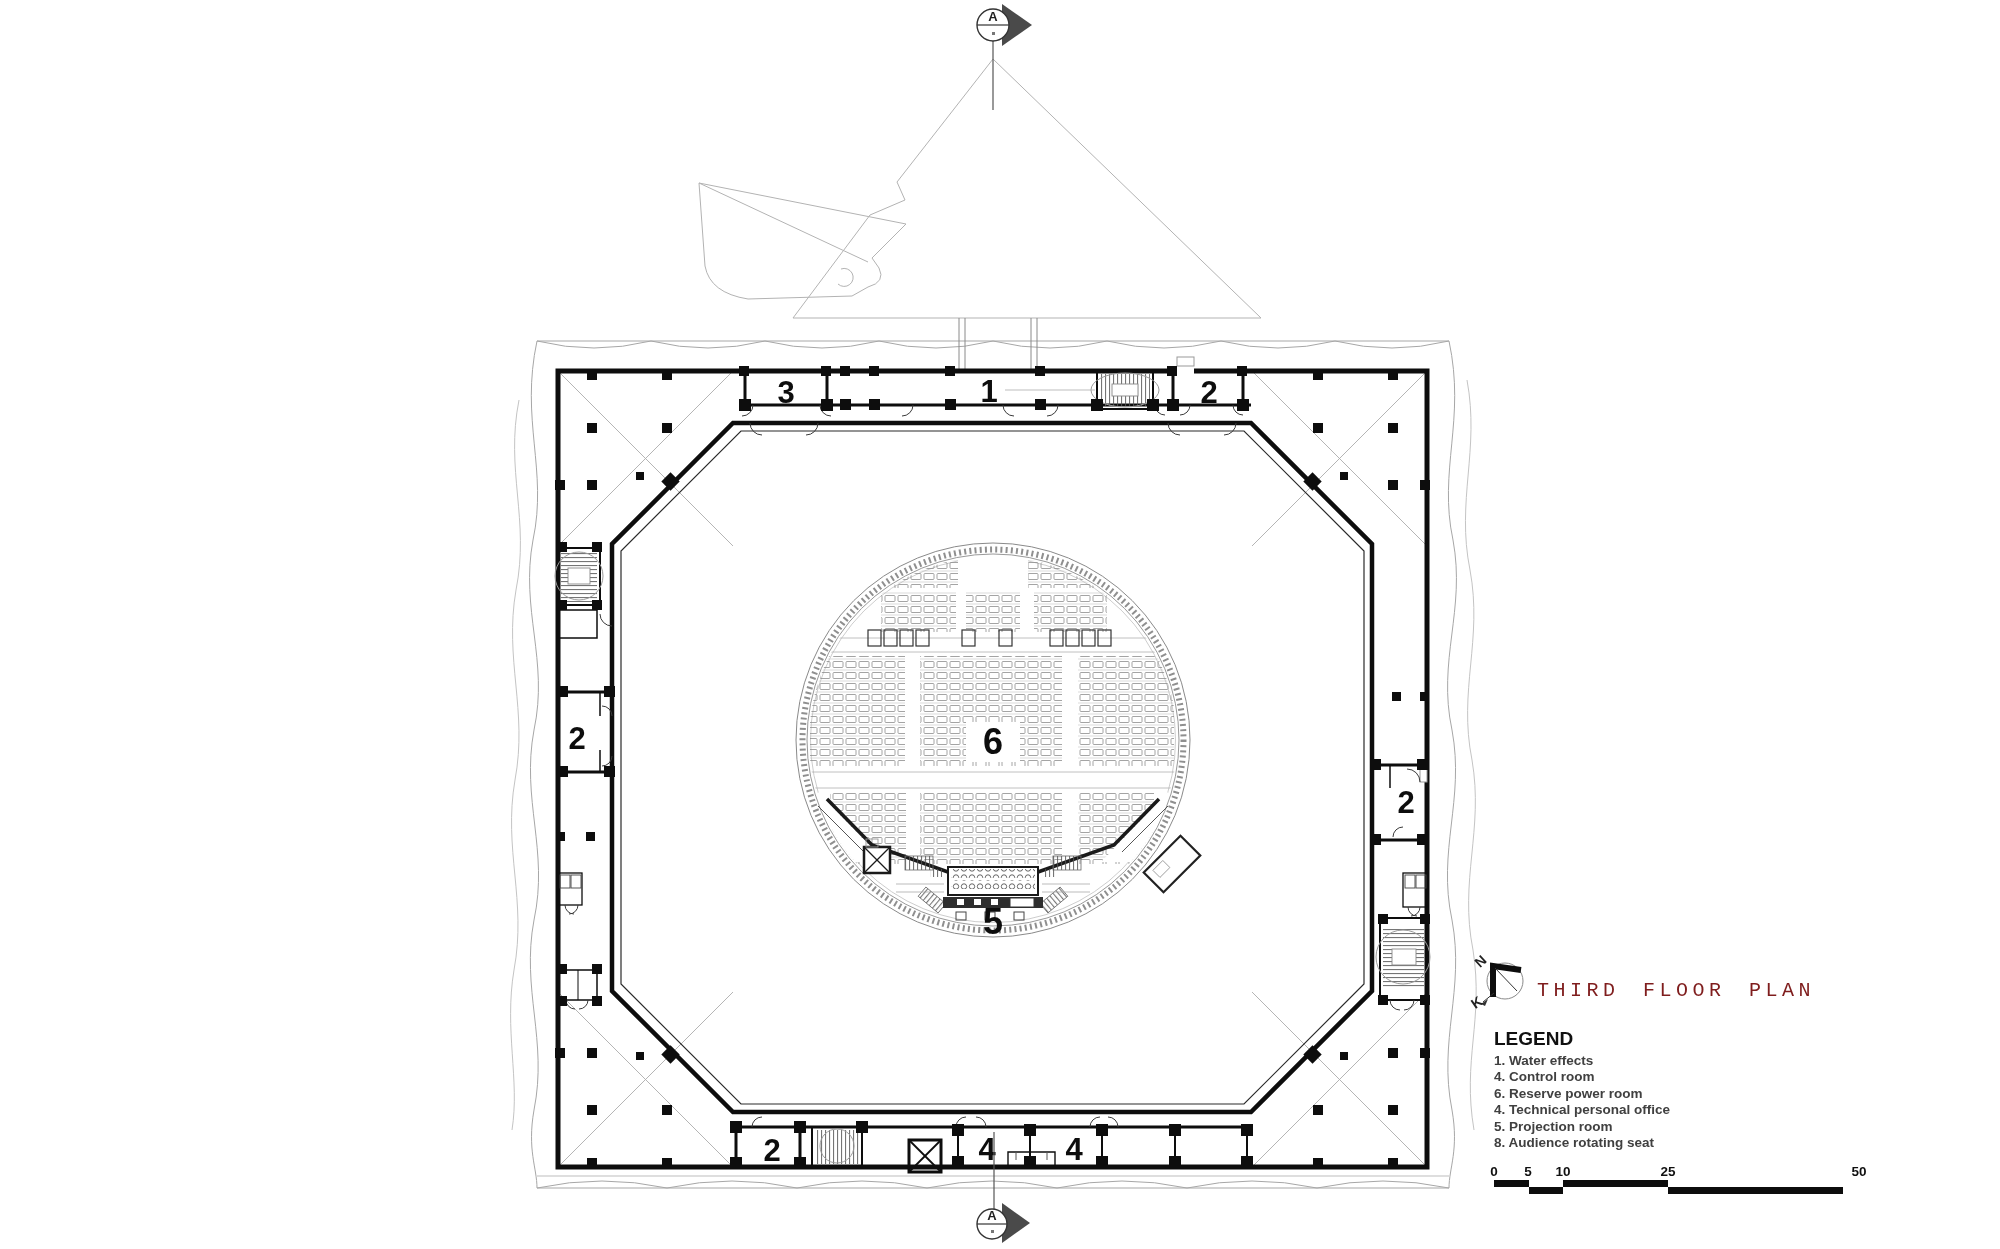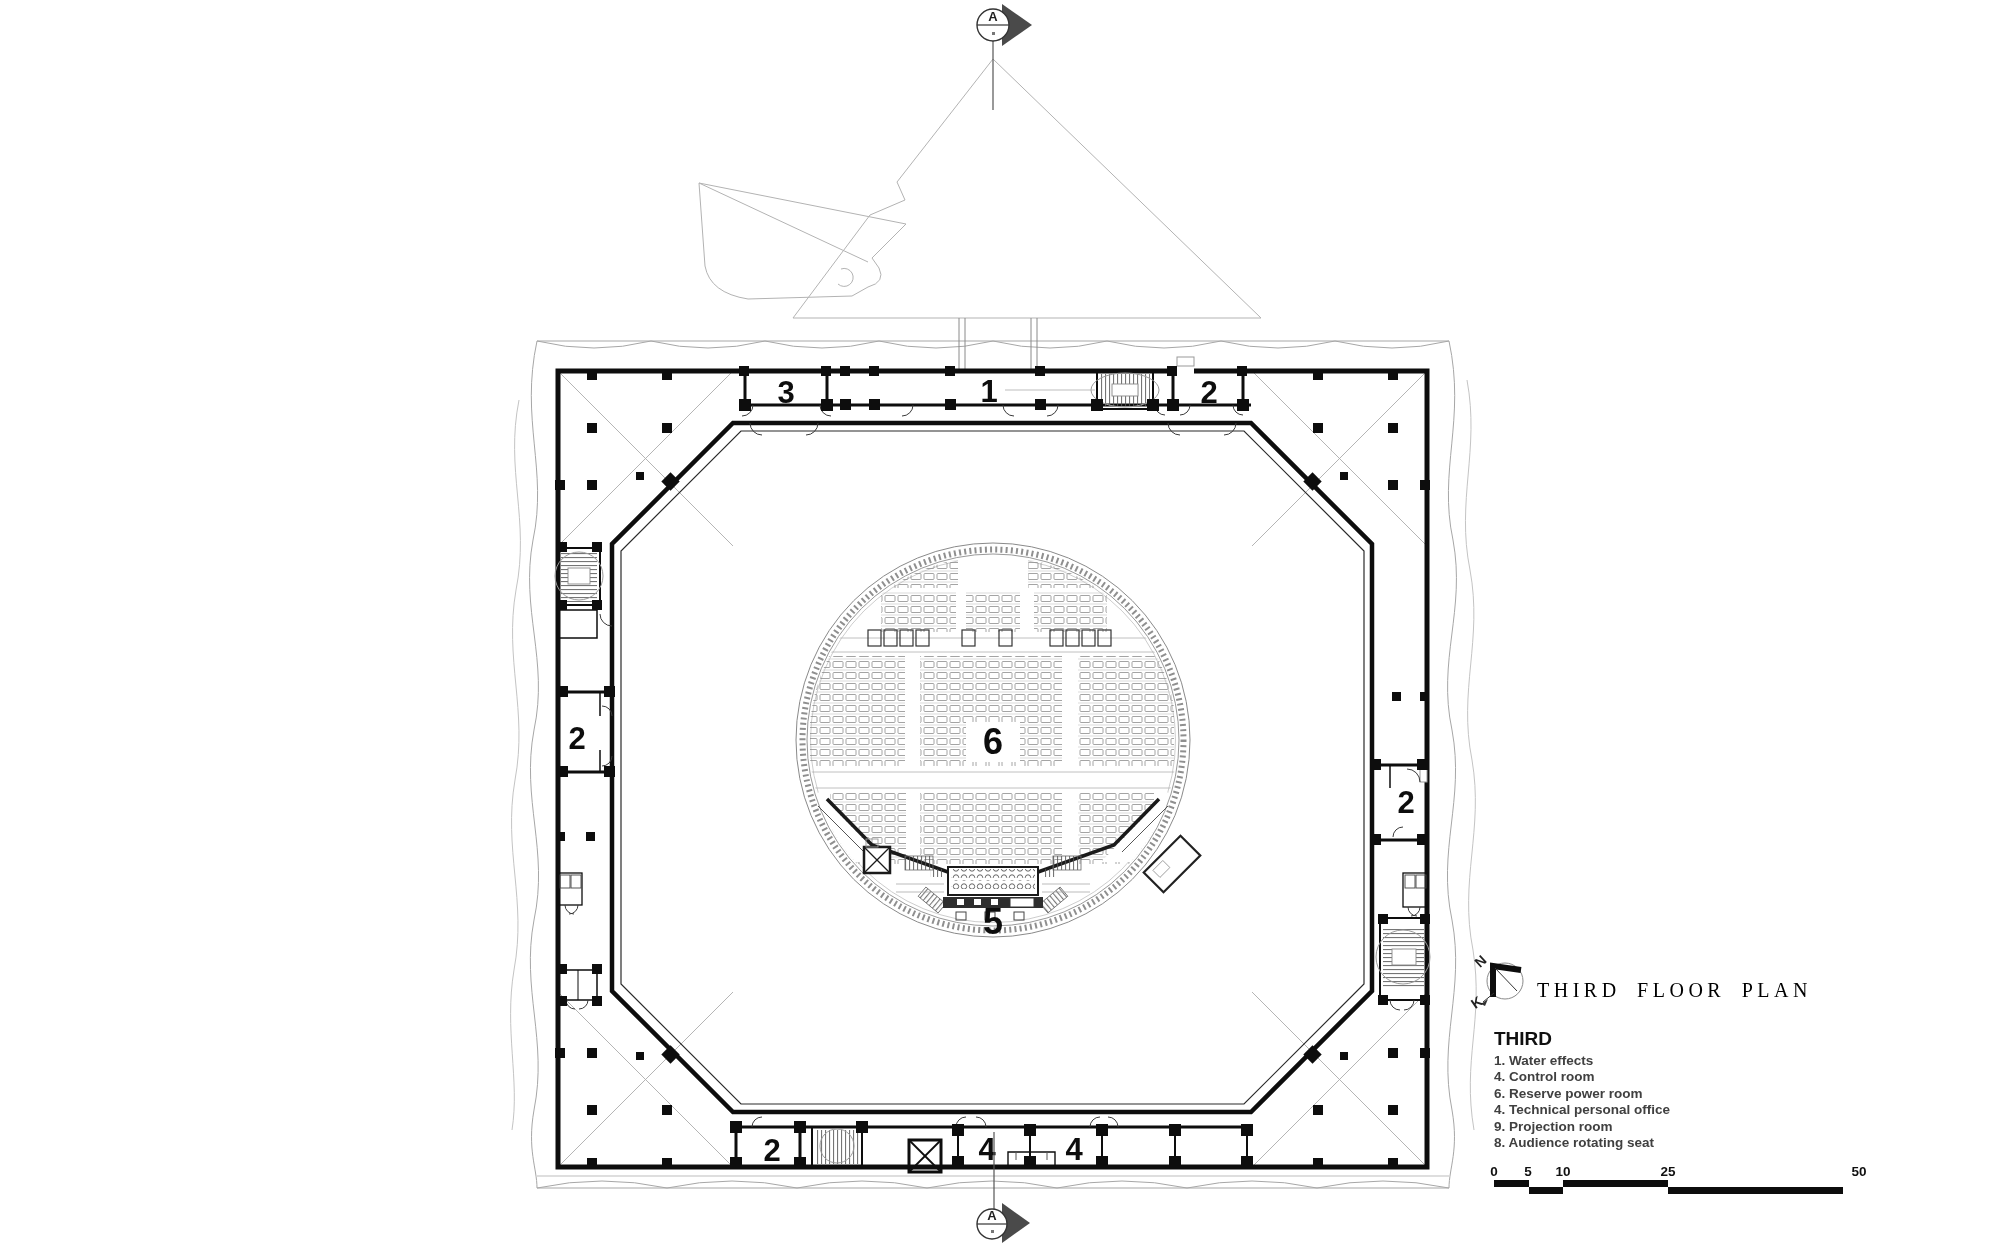--- a/index.html
+++ b/index.html
@@ -1,20 +1,20 @@
 <!DOCTYPE html>
 <html><head>
 <meta charset="utf-8">
 <style>
   html,body{margin:0;padding:0;background:#fff;}
   .stage{position:relative;width:2000px;height:1249px;background:#fff;overflow:hidden;
          font-family:"Liberation Sans",sans-serif;color:#111;}
   .stage svg{position:absolute;left:0;top:0;}
-  .plan-title{position:absolute;left:1537px;top:979px;font-family:Liberation Serif, serif;
-         font-size:20px;letter-spacing:4.5px;word-spacing:7px;color:#000000;white-space:nowrap;}
+  .plan-title{position:absolute;left:1537px;top:979px;font-family:Liberation Mono, monospace;
+         font-size:20px;letter-spacing:4.5px;word-spacing:7px;color:#7f1d1d;white-space:nowrap;}
   .legend-heading{position:absolute;left:1494px;top:1028px;font-size:19px;font-weight:bold;color:#101010;}
   .legend-list{position:absolute;left:1494px;top:1053px;font-size:13.5px;font-weight:bold;
          line-height:16.4px;color:#404040;white-space:nowrap;}
   .scalebar{position:absolute;left:1494px;top:1164px;width:360px;height:34px;}
   .scalebar .lbl{position:absolute;top:0;font-size:13.5px;font-weight:600;color:#101010;transform:translateX(-50%);}
   .scalebar .seg{position:absolute;height:7px;background:#0d0d0d;}
   .seg.up{top:16px;} .seg.dn{top:22.6px;}
   text{font-family:"Liberation Sans",sans-serif;}
   .roomnum{font-size:31px;font-weight:bold;fill:#0d0d0d;text-anchor:middle;}
   .bignum{font-size:36px;font-weight:bold;fill:#0d0d0d;text-anchor:middle;}
@@ -421,27 +421,27 @@
     <line x1="1495" y1="968" x2="1517" y2="991" stroke="#333" stroke-width="1"></line>
     <line x1="1494" y1="993" x2="1483" y2="1002" stroke="#333" stroke-width="1"></line>
     <polygon points="1481,1004 1488,999 1485,1006" fill="#333"></polygon>
     <text class="cletter" x="1481" y="966" transform="rotate(-42 1481 962)">N</text>
     <text class="cletter" x="1477" y="1007" transform="rotate(-35 1477 1003)">K</text>
   </g>
 </svg>
 
   <div class="plan-title">THIRD FLOOR PLAN</div>
 
-  <div class="legend-heading">THIRD</div>
+  <div class="legend-heading">LEGEND</div>
   <div class="legend-list">
     <div>1. Water effects</div>
     <div>4. Control room</div>
     <div>6. Reserve power room</div>
     <div>4. Technical personal office</div>
-    <div>9. Projection room</div>
+    <div>5. Projection room</div>
     <div>8. Audience rotating seat</div>
   </div>
 
   <div class="scalebar">
     <span class="lbl" style="left:0px">0</span>
     <span class="lbl" style="left:34px">5</span>
     <span class="lbl" style="left:69px">10</span>
     <span class="lbl" style="left:174px">25</span>
     <span class="lbl" style="left:365px">50</span>
     <div class="seg up" style="left:0px;width:35px"></div>

